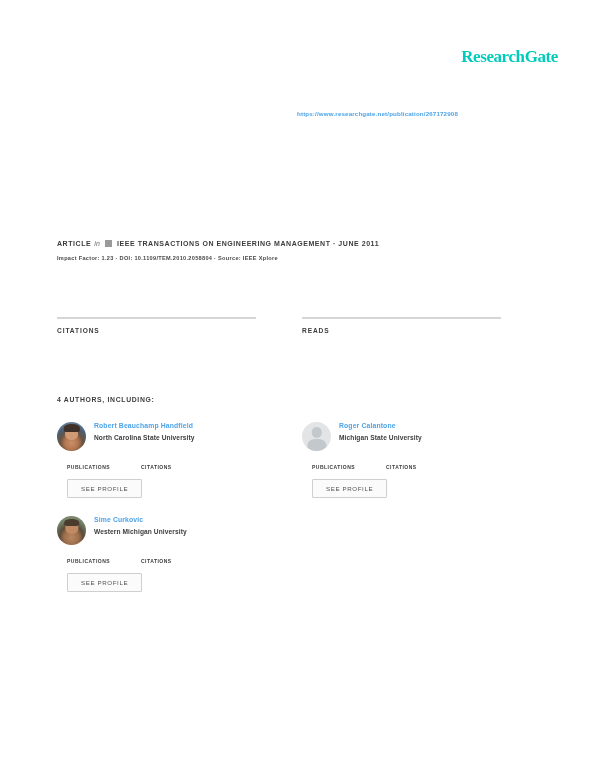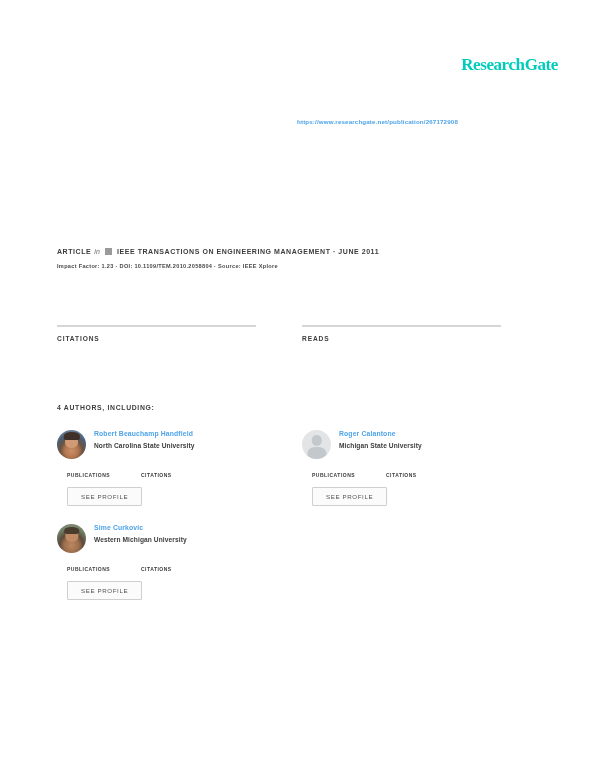--- a/index.html
+++ b/index.html
@@ -11,21 +11,21 @@
     width: 600px;
     height: 776px;
     position: relative;
     font-family: "Liberation Sans", sans-serif;
     color: #3a3a3a;
     overflow: hidden;
   }
 
   .page {
     position: absolute;
-    left: 0; top: 12px;
+    left: 0; top: 4px;
     width: 600px;
     height: 740px;
     background: #ffffff;
     text-decoration: underline;
   }
 
   
   .rg-logo {
     position: absolute;
     right: 42px;

